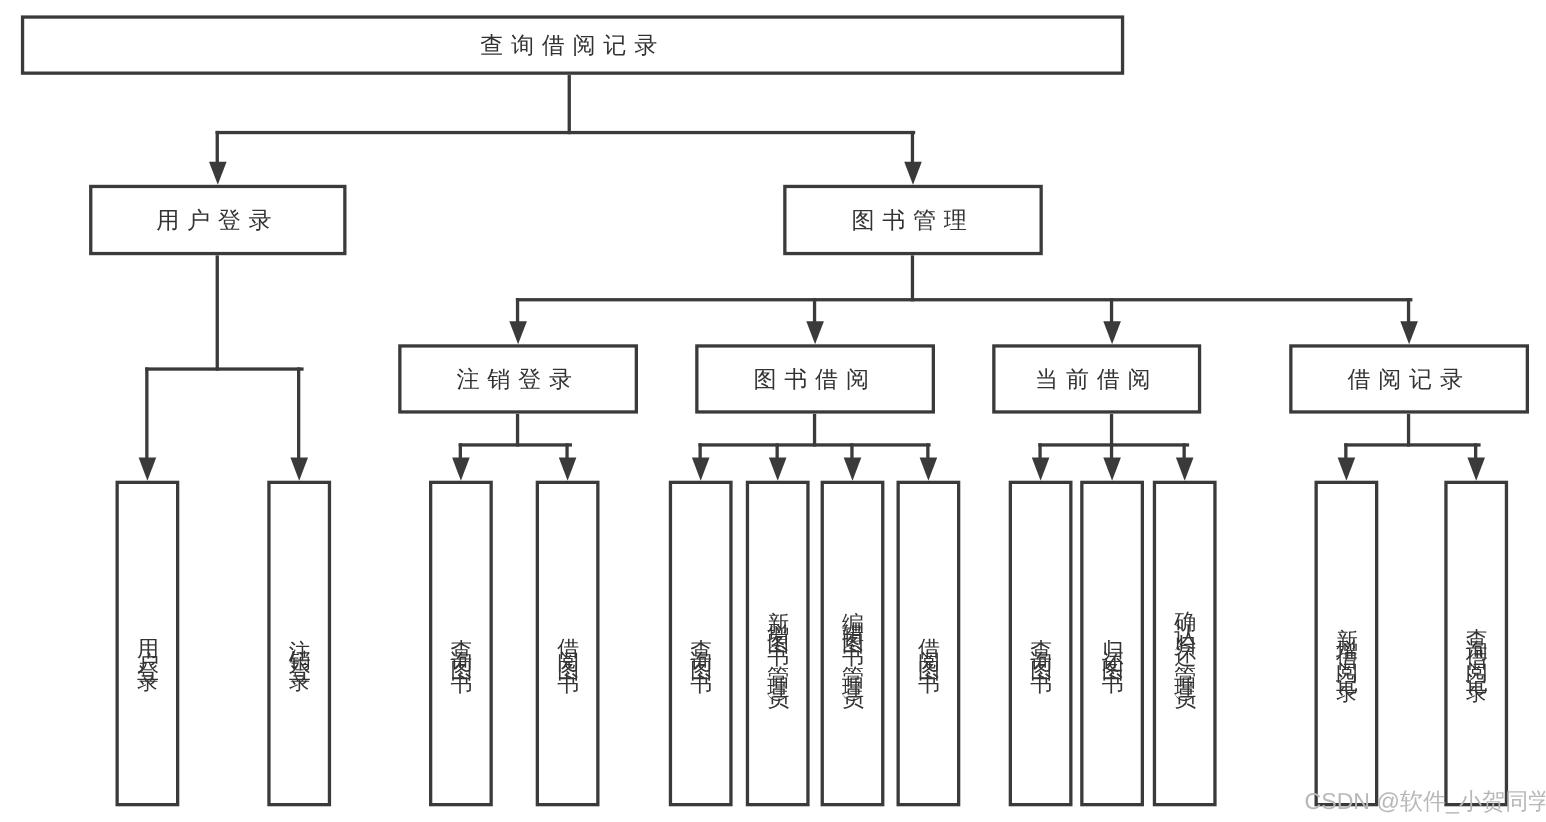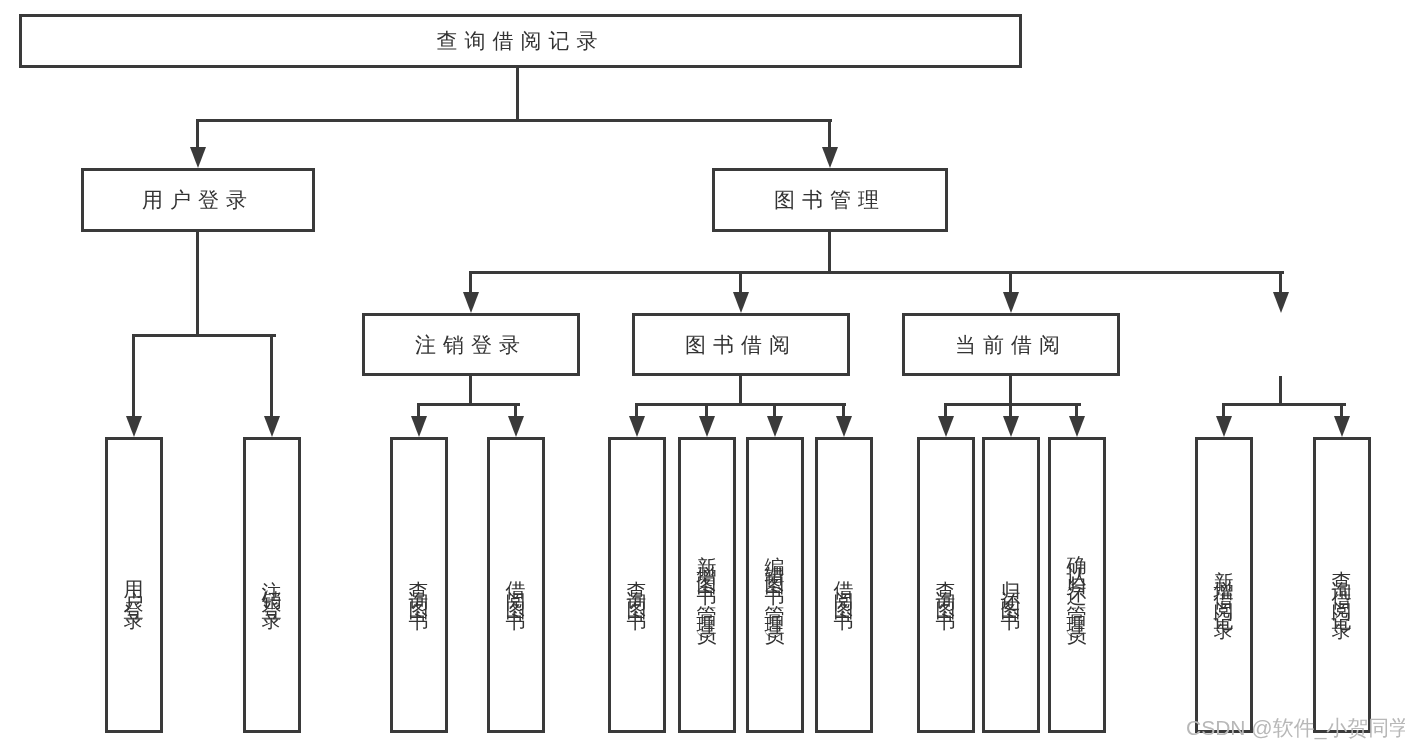--- a/index.html
+++ b/index.html
@@ -127,22 +127,25 @@
   <div class="node node-h" style="left:712px;top:168px;width:236px;height:64px;">
     <span class="lbl">图书管理</span>
   </div>
 
   <div class="node node-h" style="left:362px;top:313px;width:218px;height:63px;">
     <span class="lbl">注销登录</span>
   </div>
   <div class="node node-h" style="left:632px;top:313px;width:218px;height:63px;">
     <span class="lbl">图书借阅</span>
   </div>
-  <div class="node node-h" style="left:902px;top:313px;width:218px;height:63px;">
+  <div class="node node-h" style="left:902px;top:313px;width:190px;height:63px;">
     <span class="lbl">当前借阅</span>
+  </div>
+  <div class="node node-h" style="left:1172px;top:313px;width:218px;height:63px;">
+    <span class="lbl">借阅记录</span>
   </div>
 
   <div class="node node-v" style="left:105px;top:437px;width:58px;height:296px;">
     <span class="lbl">用户登录</span>
   </div>
   <div class="node node-v" style="left:243px;top:437px;width:58px;height:296px;">
     <span class="lbl">注销登录</span>
   </div>
   <div class="node node-v" style="left:390px;top:437px;width:58px;height:296px;">
     <span class="lbl">查询图书</span>

